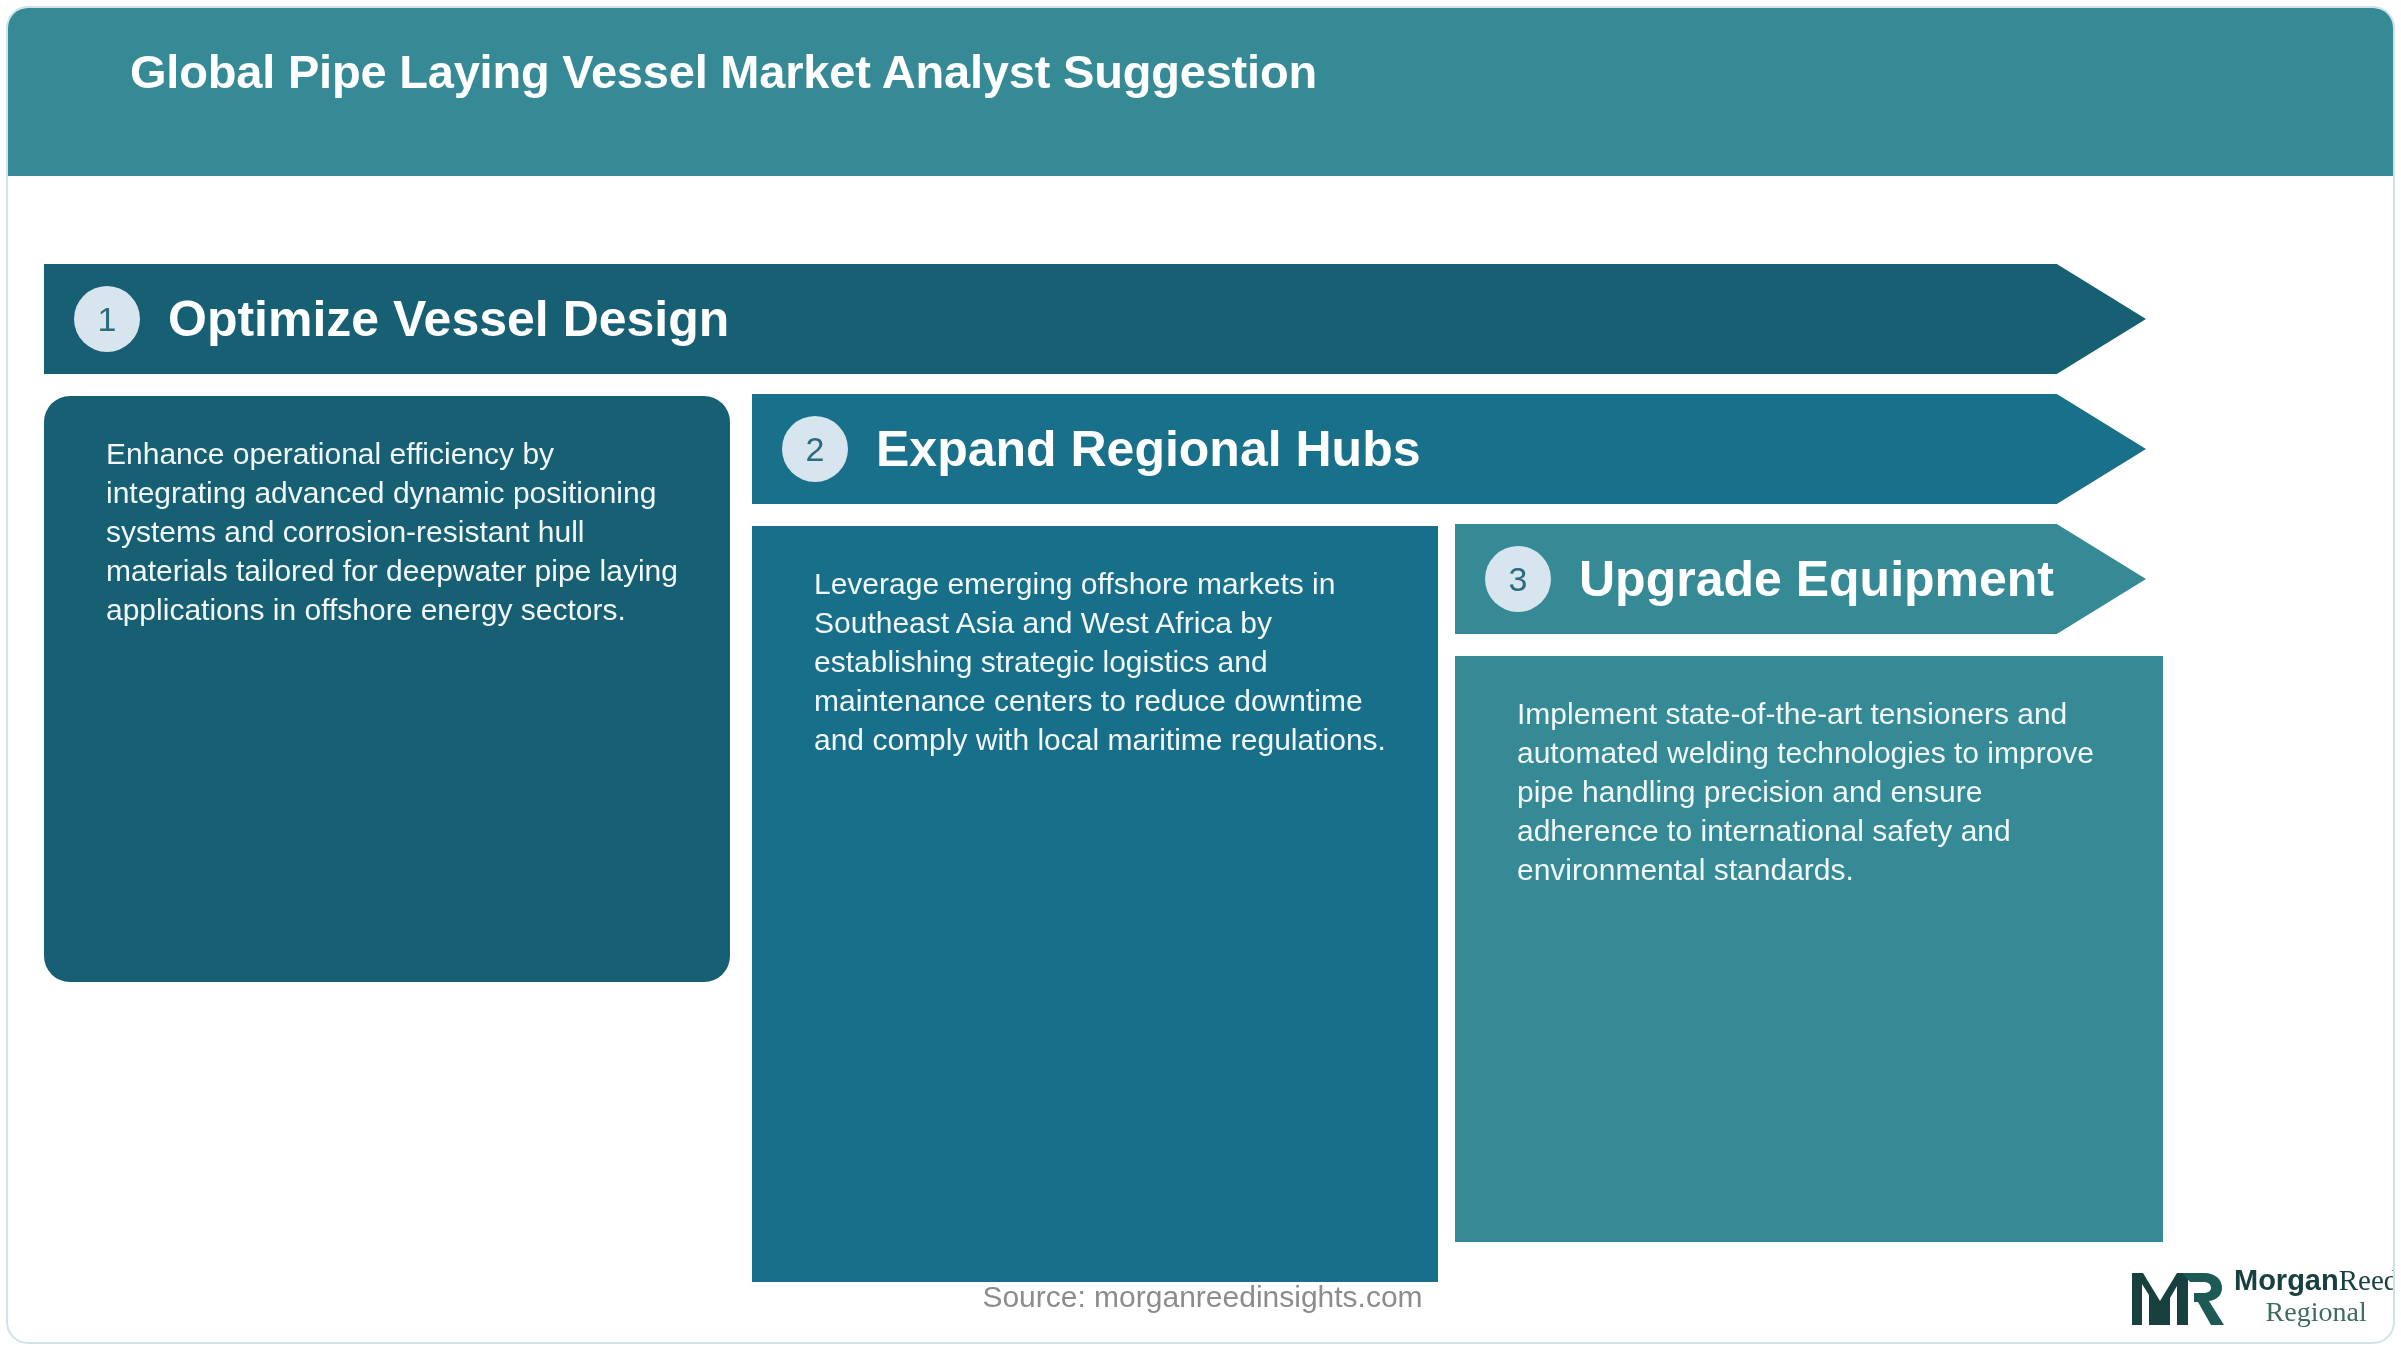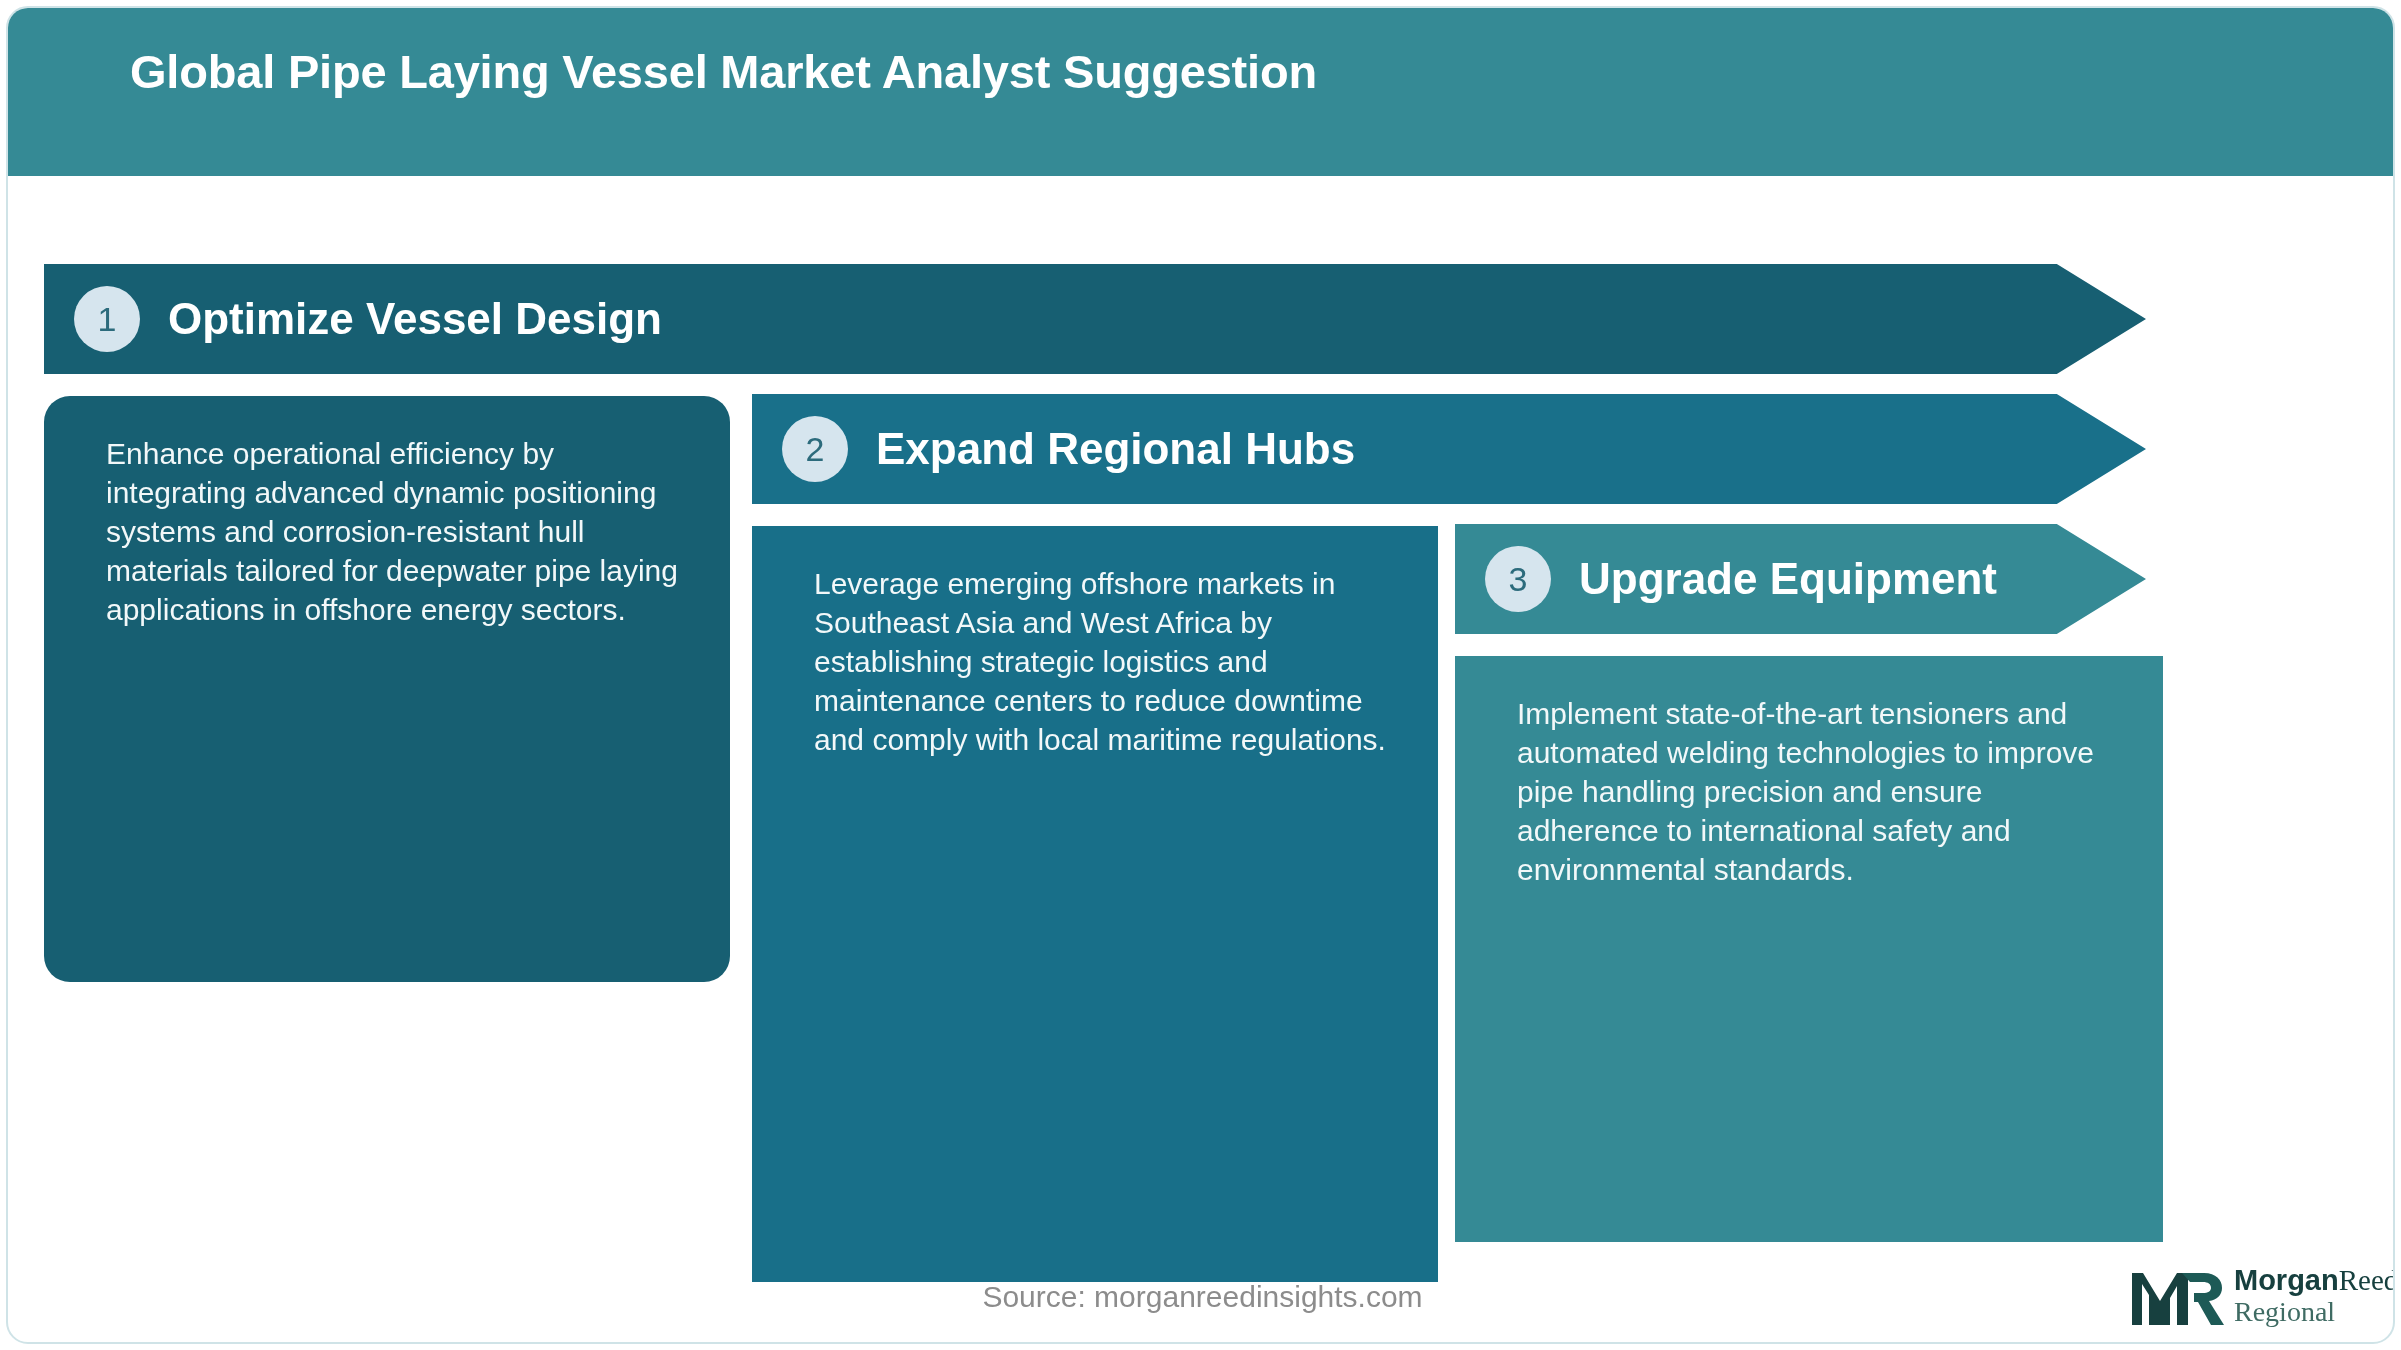--- a/index.html
+++ b/index.html
@@ -61,21 +61,21 @@
     background:#d6e5ee;
     color:#2c6b7c;
     font-size:34px;
     font-weight:500;
     display:flex;
     align-items:center;
     justify-content:center;
     flex:0 0 auto;
   }
   .arrow-title{
-    font-size:44px;
+    font-size:50px;
     font-weight:bold;
     color:#ffffff;
     white-space:nowrap;
   }
 
   
   .body-card{
     position:absolute;
     box-sizing:border-box;
     padding:38px 46px 0 62px;
@@ -101,20 +101,21 @@
     left:2122px;top:1255px;
     width:230px;height:72px;
   }
   #logo-mark{
     position:absolute;left:0;top:6px;
     width:96px;height:58px;
   }
   #logo-text{
     position:absolute;left:104px;top:2px;
     line-height:31px;
+    text-align:center;
   }
   .logo-l1{font-size:29px;color:#17403f;white-space:nowrap;}
   .logo-l1 b{font-weight:bold;}
   .logo-l1 span.reed{font-family:"Liberation Serif", serif;font-weight:normal;}
   .logo-l2{
     font-family:"Liberation Serif", serif;
     font-size:28px;color:#3f6b63;
   }
 </style>
 </head>

